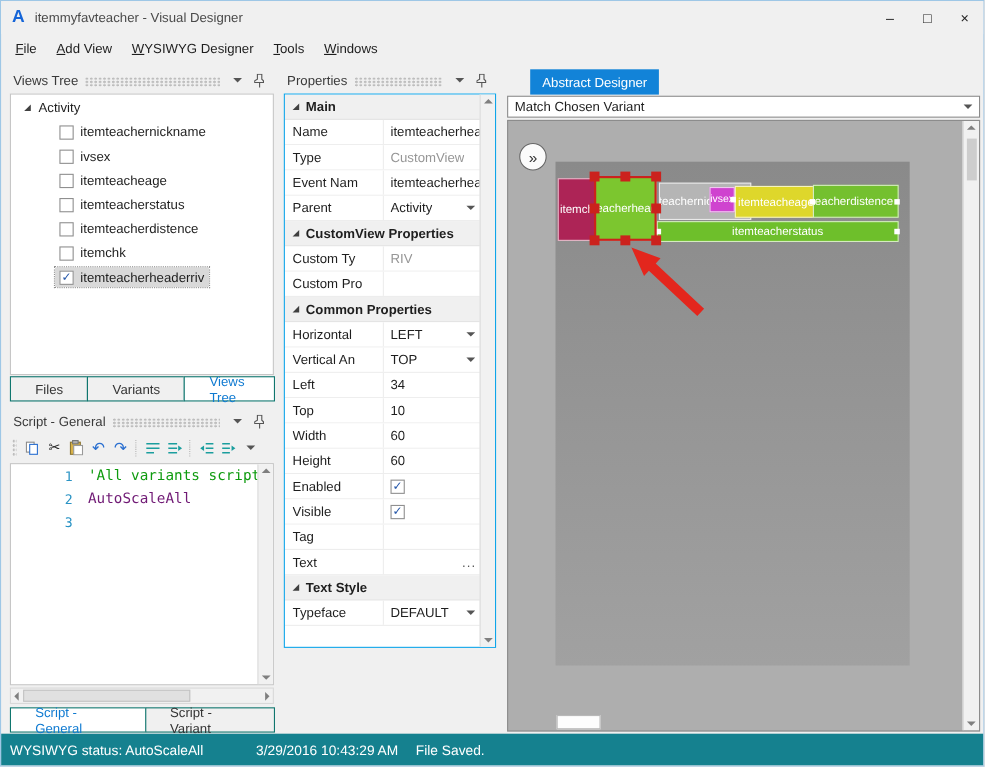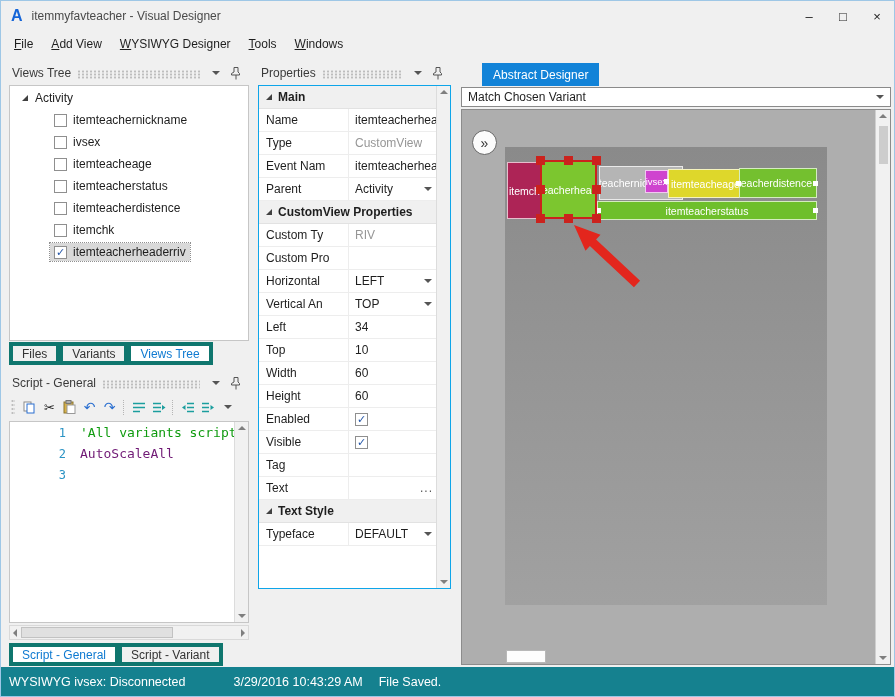--- a/index.html
+++ b/index.html
@@ -24,21 +24,21 @@
   .tri-up{width:0;height:0;border-bottom:4px solid #7f7f7f;border-left:4px solid transparent;border-right:4px solid transparent;}
   .tri-dn{width:0;height:0;border-top:4px solid #7f7f7f;border-left:4px solid transparent;border-right:4px solid transparent;}
   .tri-lf{width:0;height:0;border-right:4px solid #7f7f7f;border-top:4px solid transparent;border-bottom:4px solid transparent;}
   .tri-rt{width:0;height:0;border-left:4px solid #7f7f7f;border-top:4px solid transparent;border-bottom:4px solid transparent;}
   .hdr-caret{margin:0 6px;}
   .pin{margin:0 5px;display:flex;}
   .tri-exp{width:0;height:0;border-bottom:6px solid #404040;border-left:6px solid transparent;flex:none;}
   .cb{width:13px;height:13px;background:#fff;border:1px solid #8f8f8f;box-sizing:border-box;display:flex;
       align-items:center;justify-content:center;font-size:11px;line-height:1;color:#2456a8;font-weight:bold;flex:none;}
   .tab-strip{position:absolute;left:0;bottom:0;display:flex;height:23px;}
-  .tab{display:flex;align-items:center;padding:0 9px;border:4px solid #0f766e;margin-right:-1px;background:#f0f0f0;color:#333;}
+  .tab{display:flex;align-items:center;padding:0 22px;border:1px solid #0f766e;margin-right:-1px;background:#f0f0f0;color:#333;}
   .tab.active{background:#fff;color:#0f7ad1;}
   
   #views-panel{position:absolute;left:8px;top:62px;width:240px;height:302px;}
   .tree-box{position:absolute;left:0;top:22px;width:240px;height:256px;background:#fff;border:1px solid #c6c6c6;box-sizing:border-box;overflow:hidden;}
   .tree-root{display:flex;align-items:center;height:23px;padding-left:12px;gap:7px;}
   .tree-item{display:flex;align-items:center;height:22px;padding-left:40px;}
   .wrap{display:inline-flex;align-items:center;gap:6px;padding:2px 4px;white-space:nowrap;}
   .tree-item.selected .wrap{background:#d9d9d9;outline:1px dotted #909090;}
   
   #script-panel{position:absolute;left:8px;top:372px;width:240px;height:293px;}
@@ -345,20 +345,24 @@
           <span class="pval">
             <span class="pvtext">RIV</span>
           </span>
         </div>
       <div class="prow">
           <span class="plabel">Custom Pro</span>
           <span class="pval">
             <span class="pvtext"></span>
           </span>
         </div>
+      <div class="prow section">
+          <span class="tri-exp"></span>
+          <span>Common Properties</span>
+        </div>
       <div class="prow">
           <span class="plabel">Horizontal</span>
           <span class="pval">
             <span class="pvtext">LEFT</span>
             <span class="caret-down row-caret"></span>
           </span>
         </div>
       <div class="prow">
           <span class="plabel">Vertical An</span>
           <span class="pval">
@@ -496,18 +500,18 @@
       <div class="canvas-hthumb"></div>
       <div class="canvas-vscroll">
         <span class="tri-up"></span>
         <span class="cv-thumb"></span>
         <span class="tri-dn cv-bottom"></span>
       </div>
     </div>
   </div>
 
   <div class="statusbar">
-    <span class="sb1">WYSIWYG ivsex: Disconnected</span>
+    <span class="sb1">WYSIWYG status: AutoScaleAll</span>
     <span class="sb2">3/29/2016 10:43:29 AM</span>
     <span class="sb3">File Saved.</span>
   </div>
 
 </div>
 
 </body></html>

